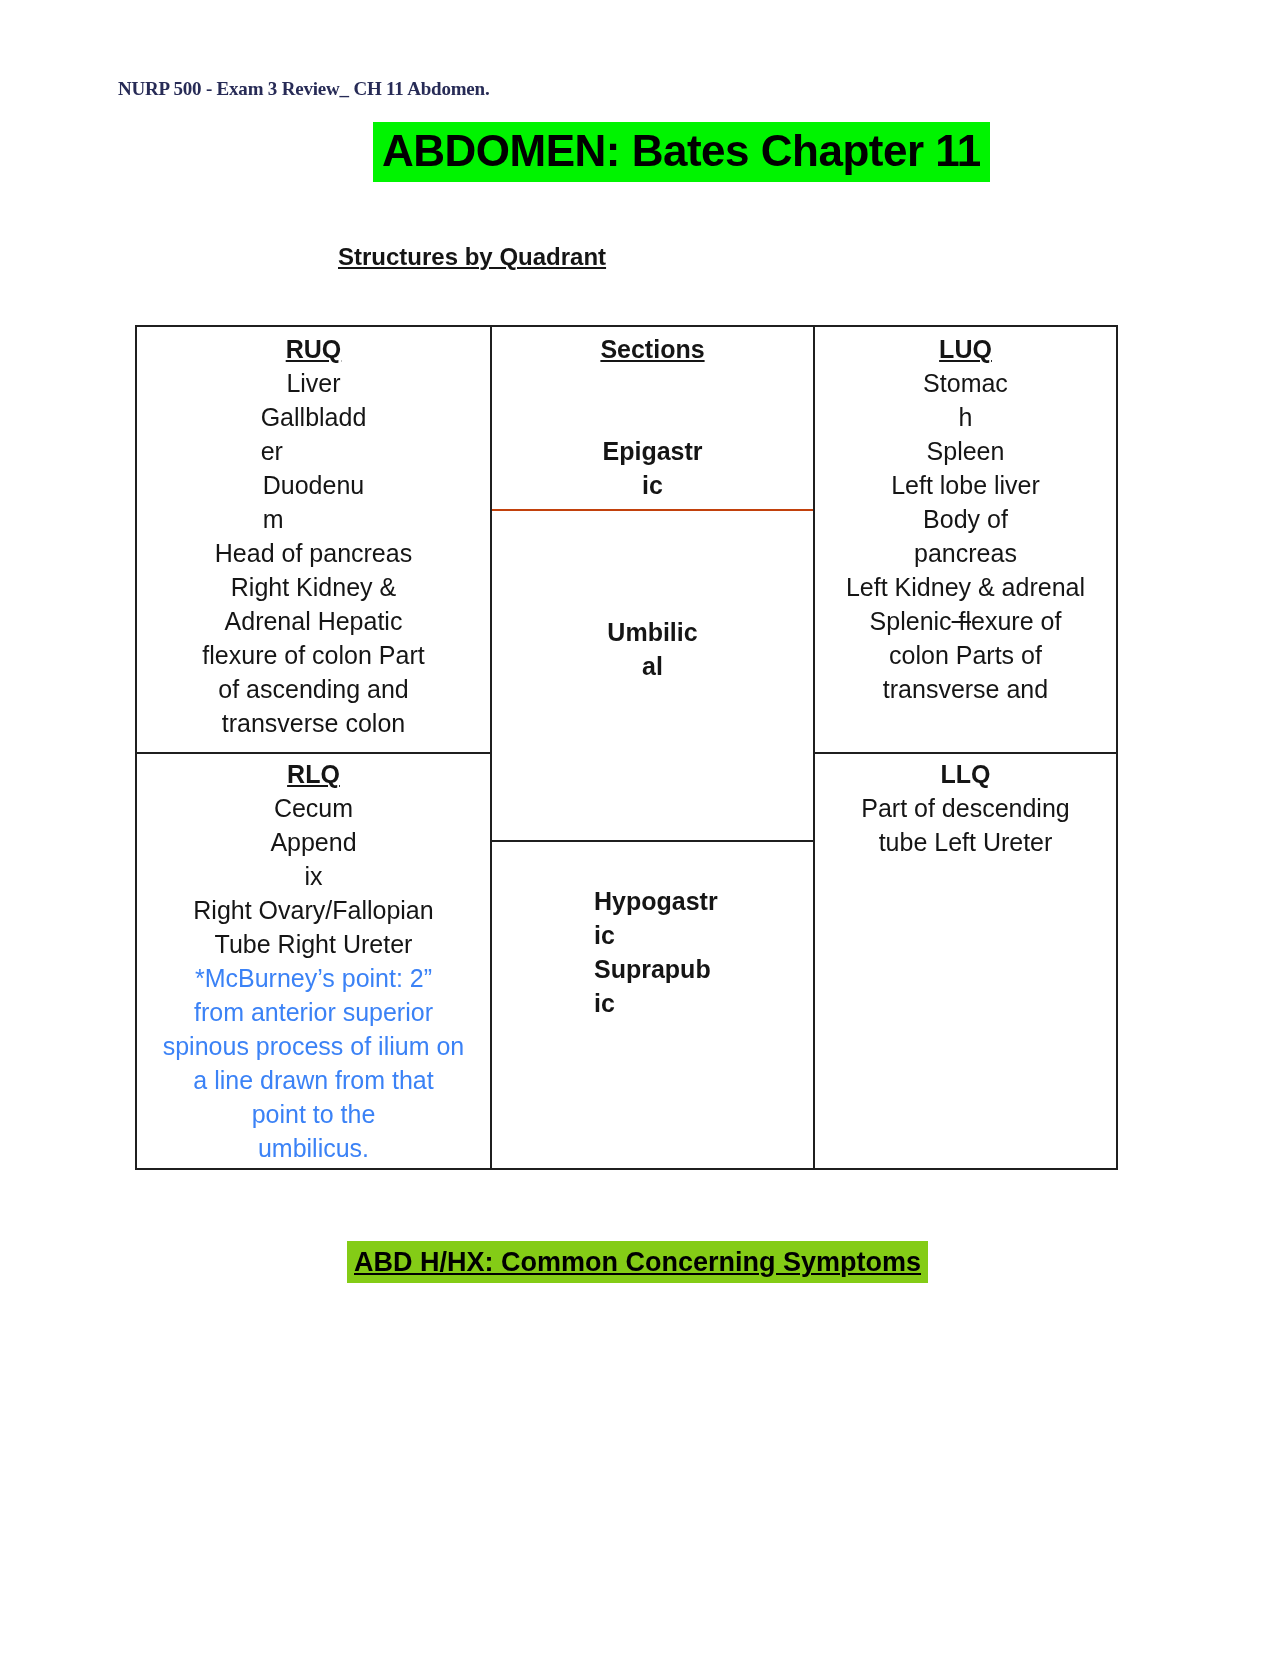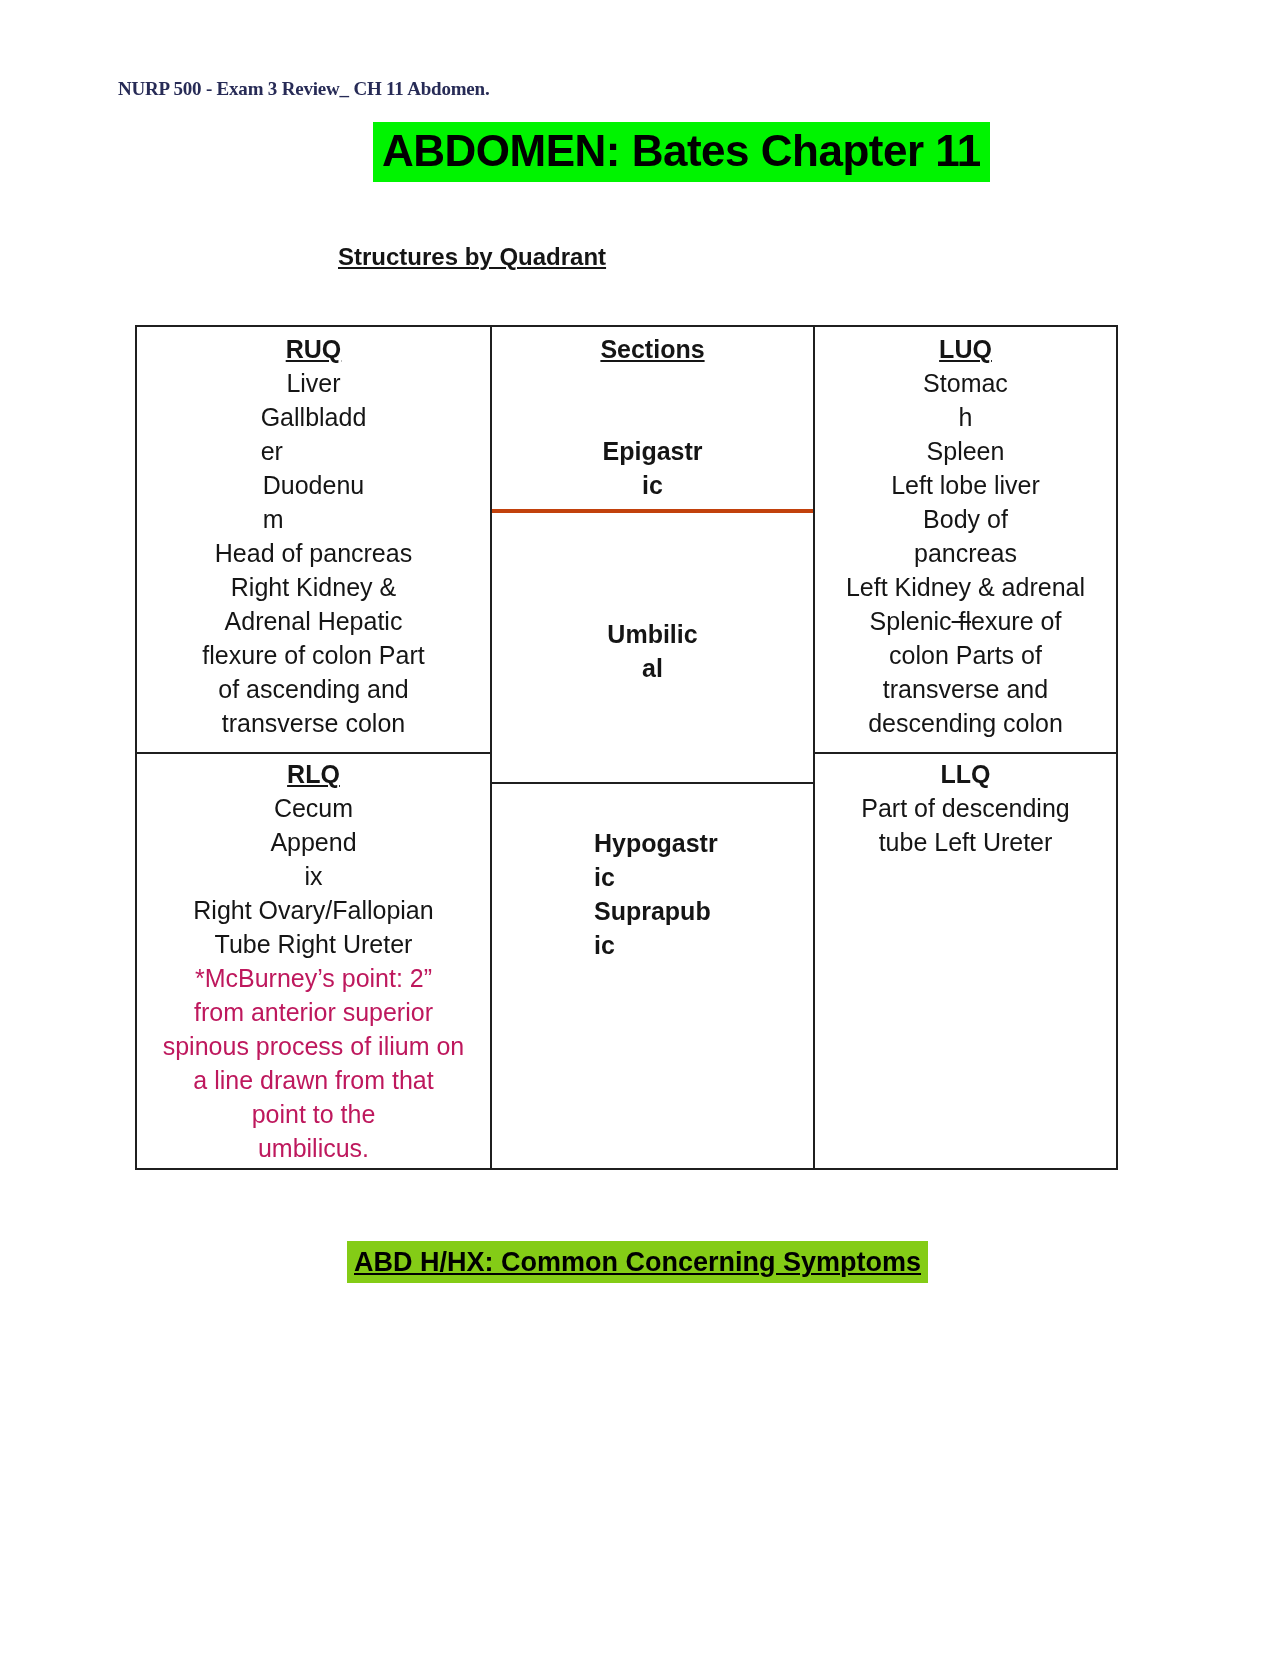--- a/index.html
+++ b/index.html
@@ -38,28 +38,28 @@
     border:2px solid #1f1f1f;
   }
   .col { display:flex; flex-direction:column; box-sizing:border-box; }
   .col1 { width:353px; }
   .col2 { width:323px; border-left:2px solid #1f1f1f; }
   .col3 { width:303px; border-left:2px solid #1f1f1f; }
   .cell { box-sizing:border-box; overflow:hidden; }
   .cell-ruq { height:425px; padding-top:5px; }
   .cell-rlq { height:416px; padding-top:3px; border-top:2px solid #1f1f1f; }
   .cell-sec-a { height:182px; padding-top:5px; }
-  .cell-sec-b { height:273px; padding-top:104px; border-top:4px solid #c2410c; }
+  .cell-sec-b { height:331px; padding-top:104px; border-top:2px solid #c2410c; }
   .cell-sec-c { height:328px; padding-top:42px; padding-left:102px; border-top:2px solid #1f1f1f; }
   .cell-luq { height:425px; padding-top:5px; }
   .cell-llq { height:416px; padding-top:3px; border-top:2px solid #1f1f1f; }
 
   .ln { font-size:25px; line-height:34px; text-align:center; }
   .bold { font-weight:bold; }
-  .red { color:#be185d; }
+  .red { color:#3b82f6; }
   .multi { white-space:pre-line; }
   .wrapblk { display:inline-block; text-align:left; white-space:pre-line; }
   .left { text-align:left; }
   .epig { margin-top:68px; }
   .strike { text-decoration:line-through; white-space:pre; }
 
   
   .bottom-heading { left:347px; top:1241px; white-space:nowrap; }
   .hl-yellow {
     display:inline-block; background:#84cc16; color:#000;
@@ -138,21 +138,20 @@
         <div class="ln">Stomac</div>
         <div class="ln">h</div>
         <div class="ln">Spleen</div>
         <div class="ln">Left lobe liver</div>
         <div class="ln">Body of</div>
         <div class="ln">pancreas</div>
         <div class="ln">Left Kidney &amp; adrenal</div>
         <div class="ln"><span>Splenic</span><span class="strike"> fl</span><span>exure of</span></div>
         <div class="ln">colon Parts of</div>
         <div class="ln">transverse and</div>
-        <div class="ln">descending colon</div>
       </div>
       <div class="cell cell-llq">
         <div class="ln bold">LLQ</div>
         <div class="ln">Part of descending</div>
         <div class="ln">tube Left Ureter</div>
       </div>
     </div>
 
   </div>
 

